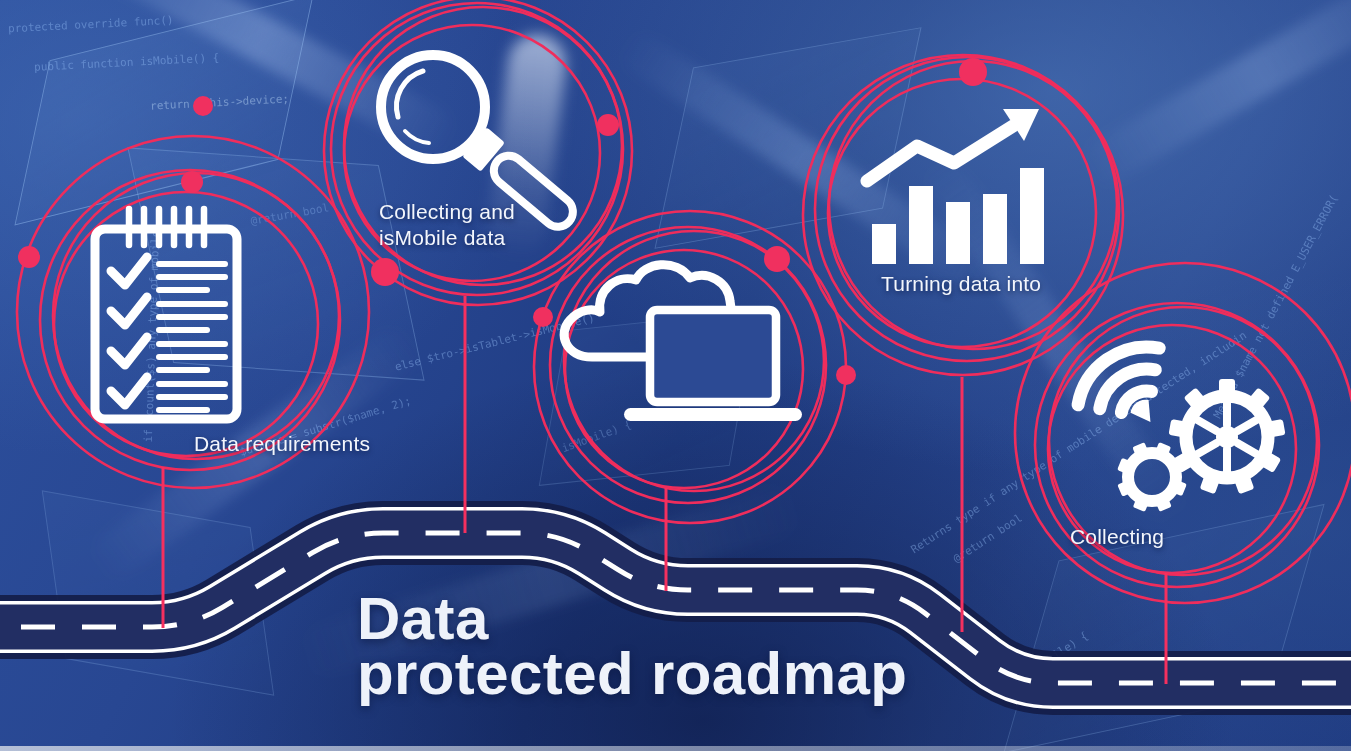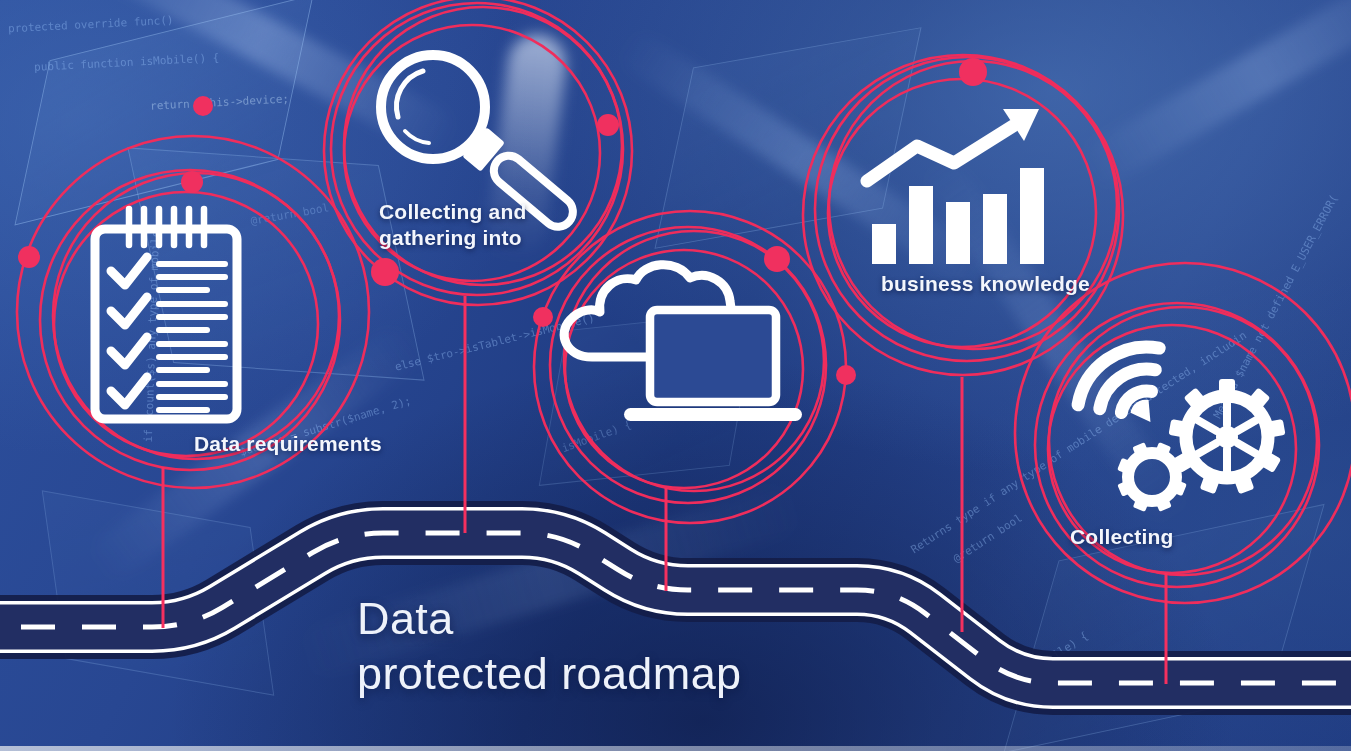--- a/index.html
+++ b/index.html
@@ -44,30 +44,30 @@
   .c3{left:236px;top:420px;transform:rotate(-17deg);}
   .c4{left:880px;top:436px;transform:rotate(-33deg);}
   .c5{left:948px;top:532px;transform:rotate(-33deg);}
   .c6{left:1150px;top:300px;transform:rotate(-62deg);}
   .c7{left:46px;top:330px;transform:rotate(-88deg);}
   .c8{left:392px;top:336px;transform:rotate(-14deg);}
   .c9{left:1020px;top:648px;transform:rotate(-33deg);}
   .c10{left:560px;top:430px;transform:rotate(-20deg);opacity:.8;}
   .c11{left:250px;top:208px;transform:rotate(-10deg);opacity:.8;}
   svg.art{position:absolute; left:0; top:0;}
-  .node-label{position:absolute; color:#f3f6fc; font-weight:700; font-size:21px; line-height:26px;
+  .node-label{position:absolute; color:#f3f6fc; font-weight:400; font-size:21px; line-height:26px;
               letter-spacing:.2px; text-shadow:0 2px 5px rgba(8,18,56,.6); pointer-events:none;}
   .node-label span{display:block;}
   .nl1{left:150px;top:431px;margin-left:44px;}
   .nl2{left:379px;top:199px;}
   .nl3{left:679px;top:420px;}
   .nl4{left:881px;top:271px;}
   .nl5{left:1070px;top:524px;}
-  .title{position:absolute; left:357px; top:591px; color:#eef2fa; font-weight:400;
-         font-size:45px; line-height:55px; letter-spacing:.4px;
+  .title{position:absolute; left:357px; top:591px; color:#eef2fa; font-weight:700;
+         font-size:60px; line-height:55px; letter-spacing:.4px;
          text-shadow:0 3px 8px rgba(8,18,56,.55); pointer-events:none;}
   .title span{display:block;}
   .floor-strip{position:absolute; left:0; bottom:0; width:100%; height:5px;
          background:linear-gradient(90deg, rgba(205,212,226,.85), rgba(205,212,226,.30));}
 </style>
 </head>
 <body>
 
 <div class="stage">
 
@@ -270,24 +270,24 @@
       <line x1="962" y1="377" x2="962" y2="632"></line>
       <line x1="1166" y1="573" x2="1166" y2="684"></line>
     </g>
   </svg>
 
   <div class="node-label nl1">
     <span>Data requirements</span>
   </div>
   <div class="node-label nl2">
     <span>Collecting and</span>
-    <span>gathering into</span>
+    <span>isMobile data</span>
   </div>
   <div class="node-label nl4">
-    <span>business knowledge</span>
+    <span>Turning data into</span>
   </div>
   <div class="node-label nl5">
     <span>Collecting</span>
   </div>
 
   <div class="title">
     <span>Data</span>
     <span>protected roadmap</span>
   </div>
 

